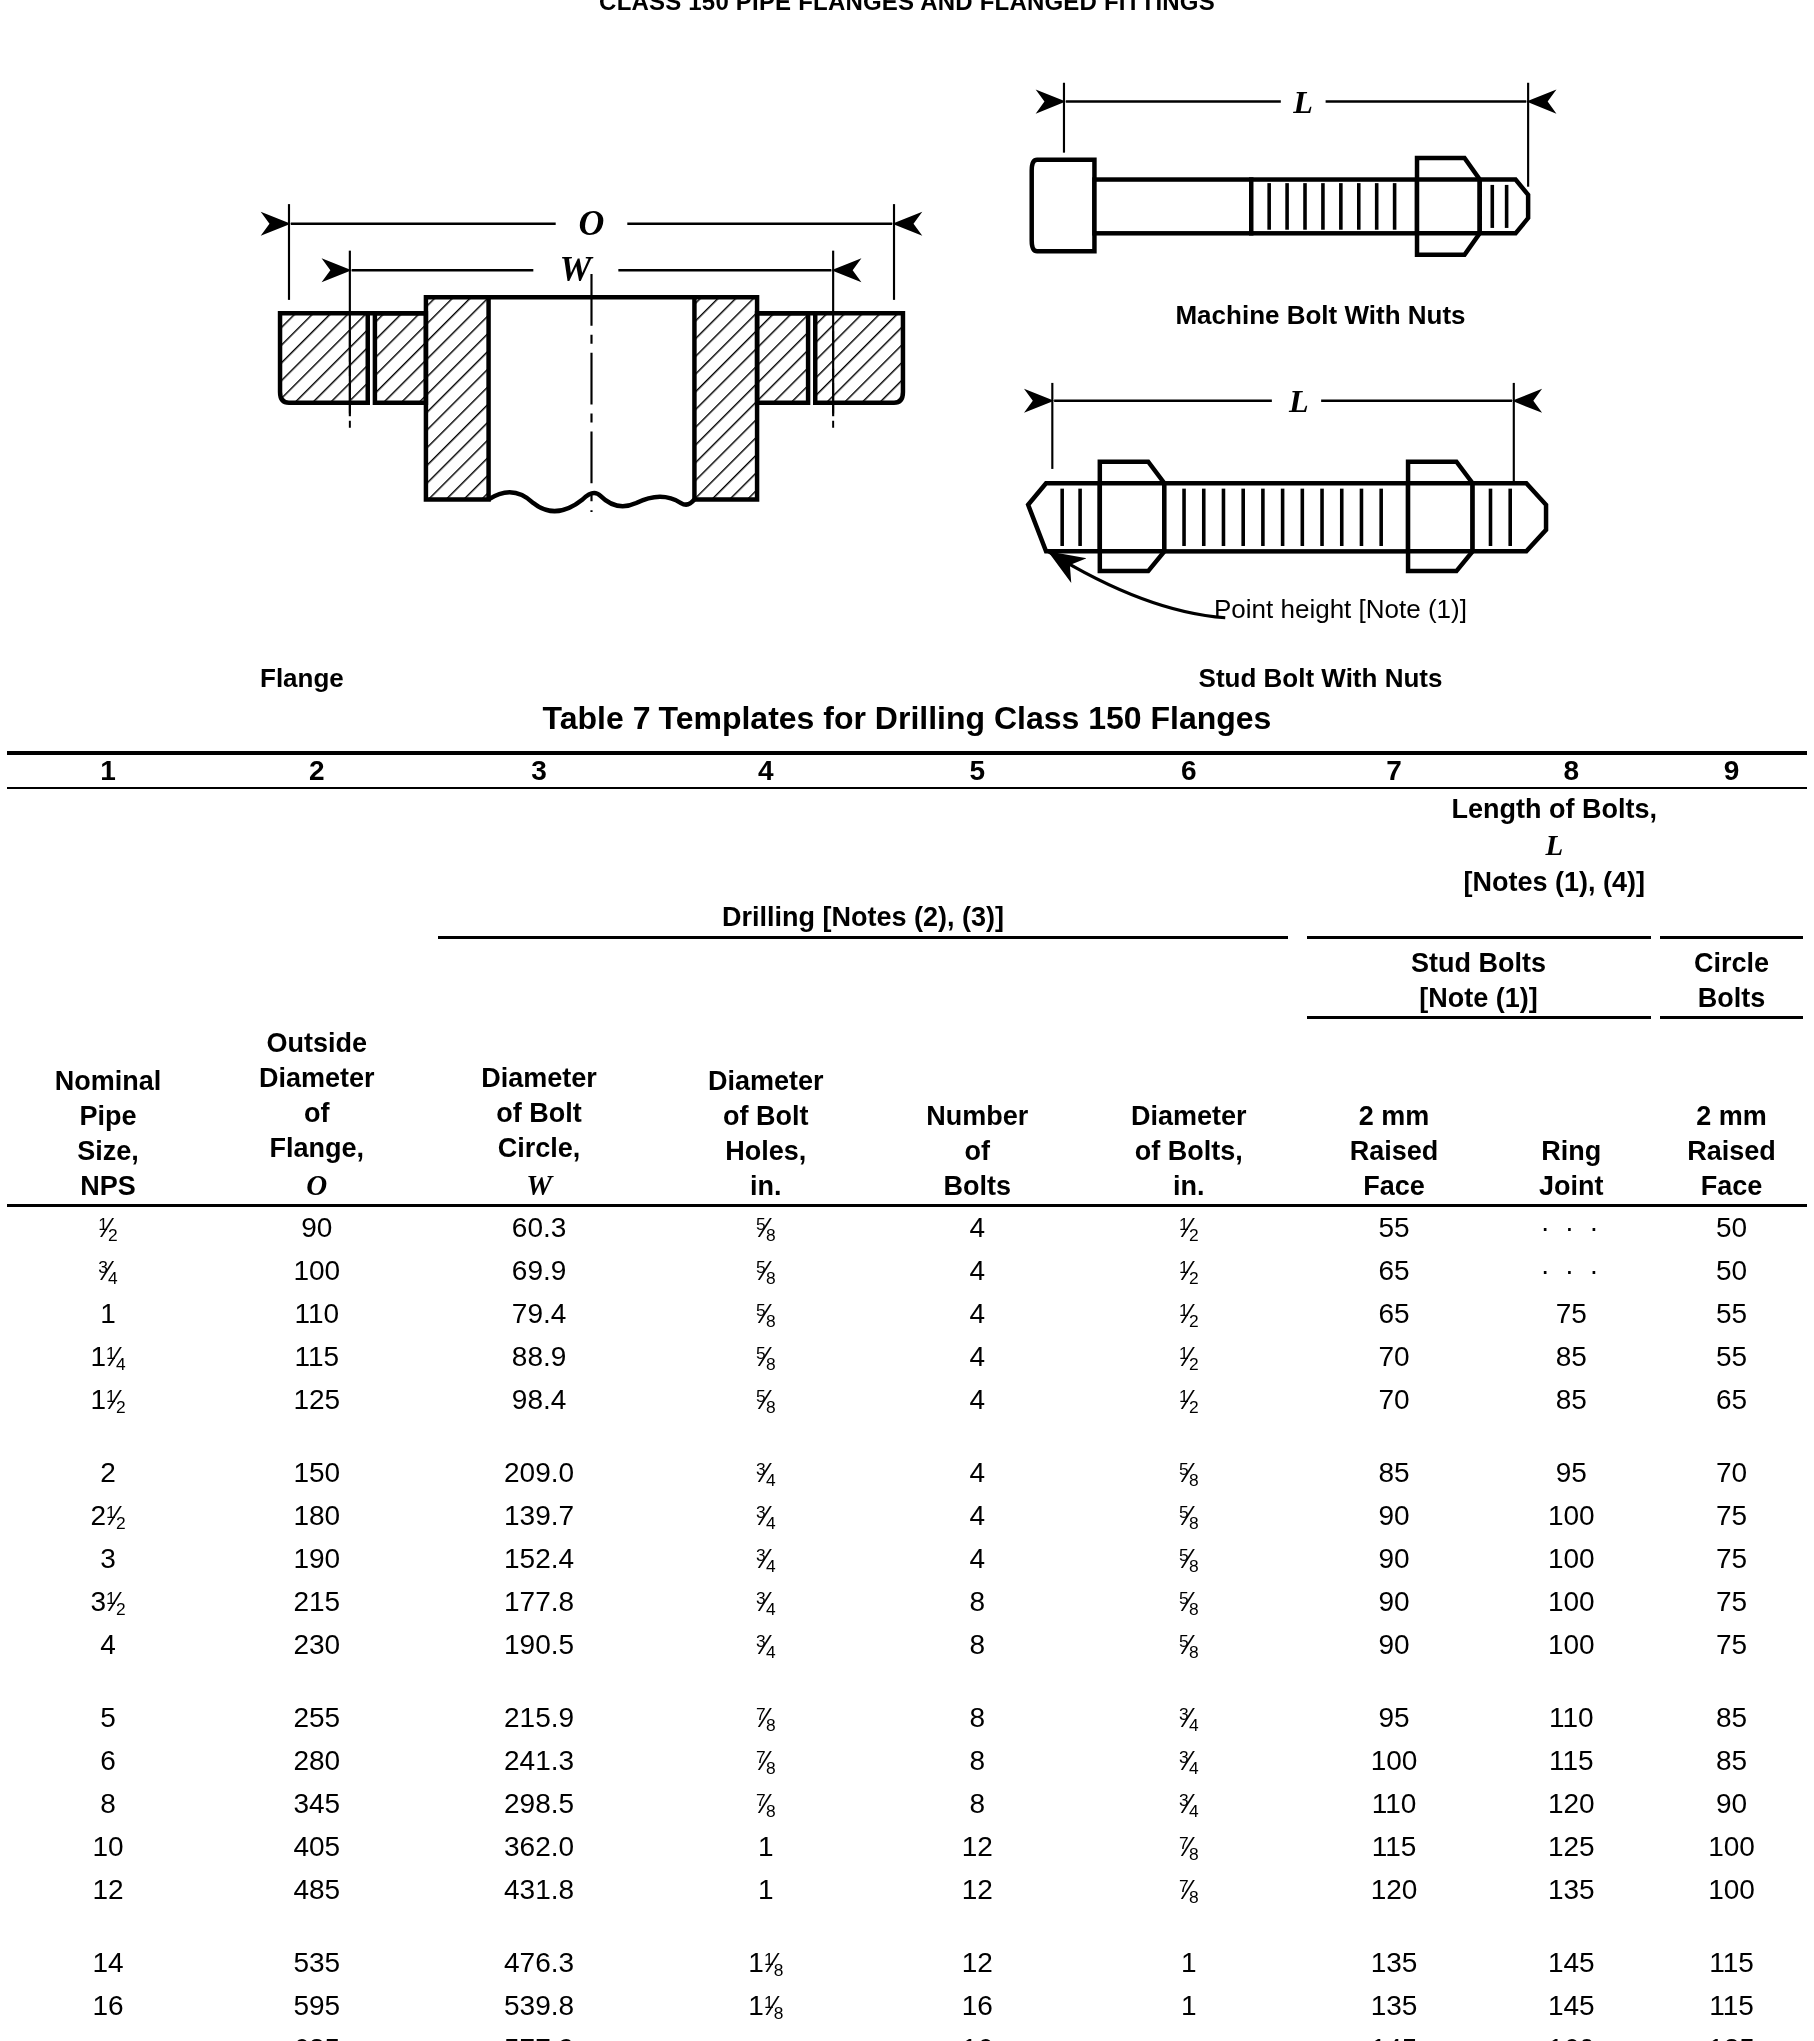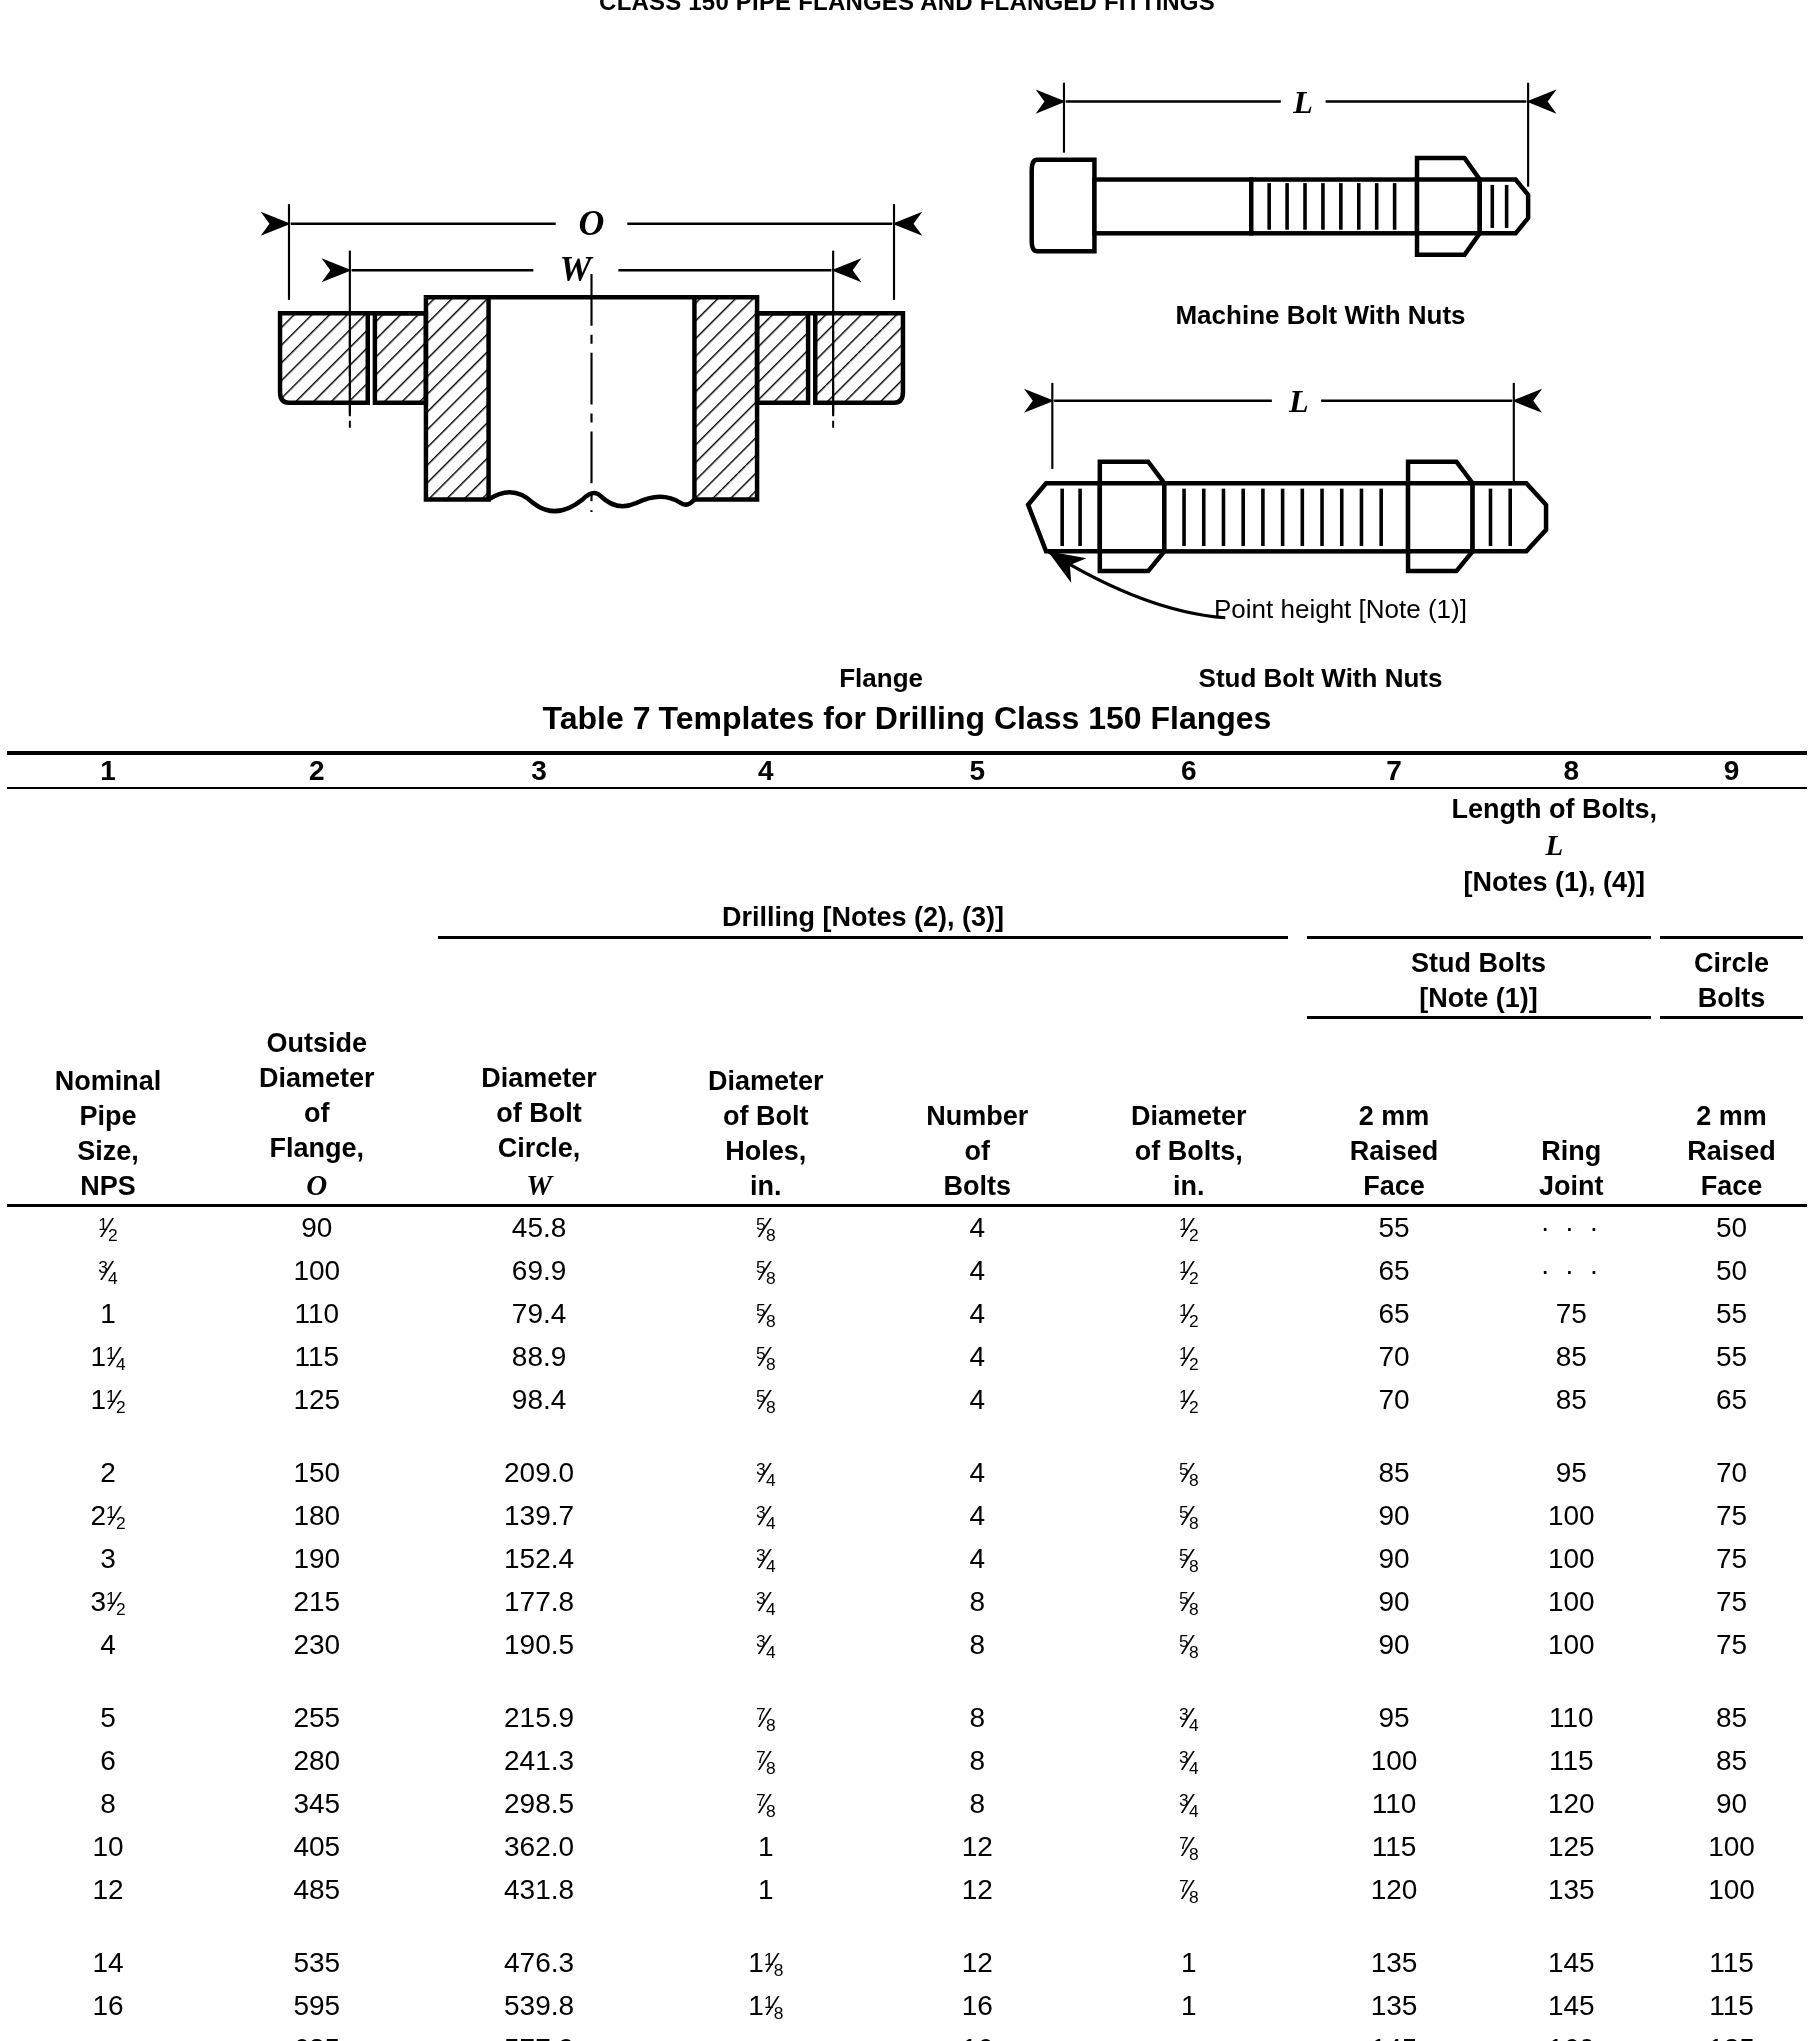--- a/index.html
+++ b/index.html
@@ -38,21 +38,21 @@
 
   .fig-flange {
     position: absolute;
     left: 260px; top: 134px;
     width: 663px; height: 358px;
   }
   .fig-caption {
     position: absolute;
     font-weight: bold;
     font-size: 26px;
-    text-align: right;
+    text-align: left;
     width: 100%;
     left: 0;
   }
   .flange-cap { top: 475px; }
 
   .fig-mbolt {
     position: absolute;
     left: 1012px; top: 18px;
     width: 681px; height: 233px;
   }
@@ -530,21 +530,21 @@
         <col class="c5">
       <col class="c6">
         <col class="c7">
         <col class="c8">
         <col class="c9">
     </colgroup>
     <tbody id="body-rows">
         <tr>
           <td><span class="frac"><span class="num">1</span><span class="sl">⁄</span><span class="den">2</span></span></td>
           <td>90</td>
-          <td>45.8</td>
+          <td>60.3</td>
           <td><span class="frac"><span class="num">5</span><span class="sl">⁄</span><span class="den">8</span></span></td>
           <td>4</td>
           <td><span class="frac"><span class="num">1</span><span class="sl">⁄</span><span class="den">2</span></span></td>
           <td>55</td>
           <td><span class="dots">·&nbsp;·&nbsp;·</span></td>
           <td>50</td>
         </tr>
         <tr>
           <td><span class="frac"><span class="num">3</span><span class="sl">⁄</span><span class="den">4</span></span></td>
           <td>100</td>

